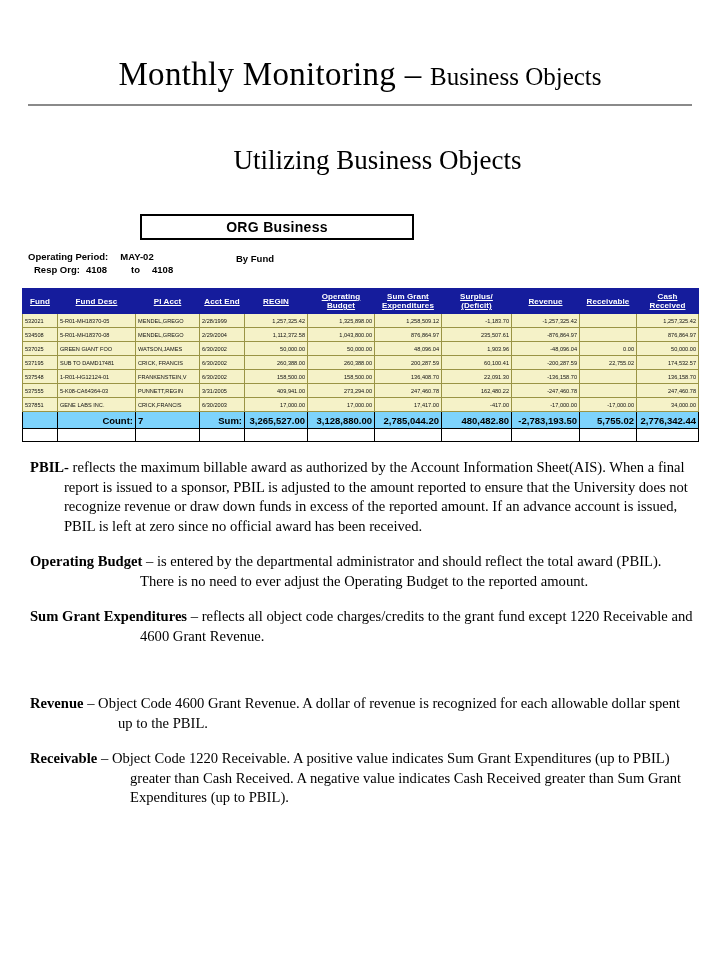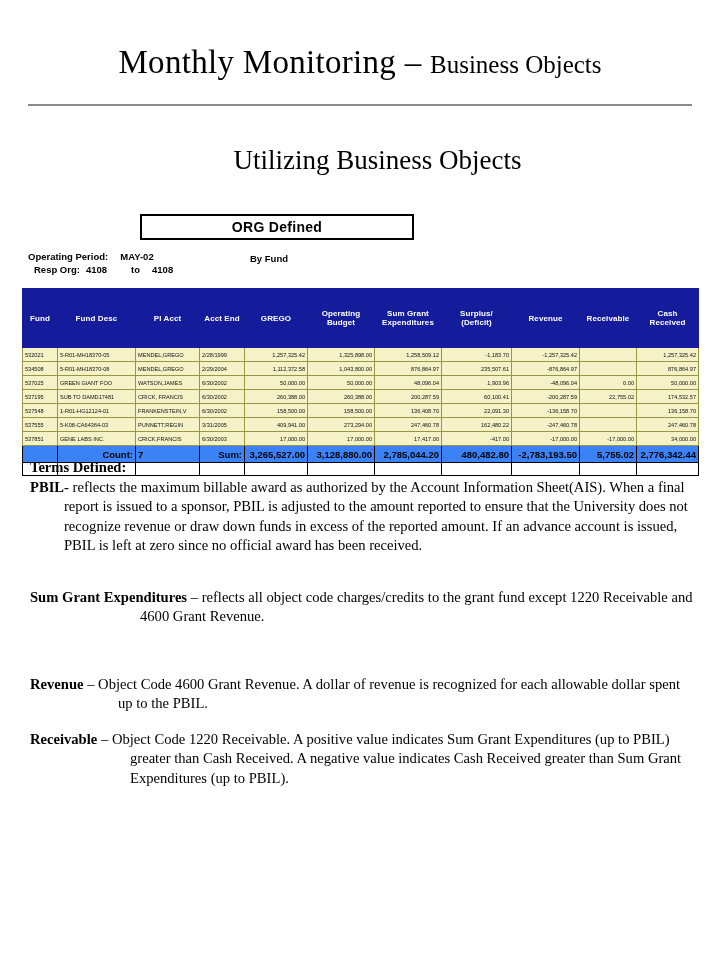--- a/index.html
+++ b/index.html
@@ -13,21 +13,21 @@
     position: relative;
     font-family: "Liberation Serif", serif;
     color: #000;
     overflow: hidden;
   }
 
   
   .slide-title {
     position: absolute;
     left: 0; right: 0;
-    top: 44px;
+    top: 56px;
     text-align: center;
     white-space: nowrap;
   }
   .slide-title .main {
     font-family: "Liberation Serif", serif;
     font-size: 33px;
     letter-spacing: 0.3px;
   }
   .slide-title .sub {
     font-family: "Liberation Serif", serif;
@@ -79,64 +79,65 @@
     top: 250px;
     font-family: "Liberation Sans", sans-serif;
     font-weight: bold;
     font-size: 9.5px;
     line-height: 13px;
     white-space: nowrap;
   }
   .meta-row { display: block; }
   .meta-ap-label { }
   .meta-ap-value { display: inline-block; margin-left: 12px; }
-  .meta-by-fund { position: absolute; left: 222px; top: 2px; }
+  .meta-by-fund { position: absolute; left: 208px; top: 2px; }
   .meta-ro-label { display: inline-block; padding-left: 6px; }
   .meta-ro-from { display: inline-block; margin-left: 6px; }
   .meta-ro-to { display: inline-block; margin-left: 24px; }
   .meta-ro-val2 { display: inline-block; margin-left: 12px; }
 
   
   .report-table {
     position: absolute;
     left: 22px;
     top: 288px;
     width: 676px;
     border-collapse: collapse;
     table-layout: fixed;
     font-family: "Liberation Sans", sans-serif;
   }
   .report-table th {
     background: #151c9c;
     color: #ffffff;
     font-size: 8px;
     font-weight: bold;
-    padding: 20px 2px;
+    padding: 3px 2px;
     text-align: center;
     vertical-align: middle;
     line-height: 9px;
     border: 1px solid #151c9c;
     letter-spacing: 0.1px;
+    text-decoration: underline;
   }
   .report-table td {
     background: #f5f2c8;
     font-size: 5.6px;
     padding: 1px 2px;
     height: 11px;
     border: 1px solid #9a9445;
     color: #111;
     white-space: nowrap;
     overflow: hidden;
     vertical-align: middle;
   }
   .report-table td.num { text-align: right; }
   .report-table td.txt { text-align: left; }
 
   tr.total-row td {
-    background: #3b82f6;
+    background: #7dd3fc;
     border: 1px solid #000;
     font-size: 9.5px;
     font-weight: bold;
     height: 14px;
     color: #000;
   }
   tr.total-row td.lbl-right { text-align: right; }
   tr.total-row td.val-left { text-align: left; }
   tr.blank-row td {
     background: #ffffff;
@@ -201,21 +202,21 @@
 <body>
 
 <div class="slide-title">
   <span class="main">Monthly Monitoring – </span><span class="sub">Business Objects</span>
 </div>
 <div class="title-rule"></div>
 
 <div class="section-heading">Utilizing Business Objects</div>
 
 <div class="org-box">
-  <span>ORG Defined</span>
+  <span>ORG Business</span>
 </div>
 
 <div class="report-meta">
   <span class="meta-row">
     <span class="meta-ap-label">Operating Period:</span><span class="meta-ap-value">MAY-02</span>
   </span>
   <span class="meta-row">
     <span class="meta-ro-label">Resp Org:</span><span class="meta-ro-from">4108</span><span class="meta-ro-to">to</span><span class="meta-ro-val2">4108</span>
   </span>
   <span class="meta-by-fund">By Fund</span>
@@ -234,21 +235,21 @@
     <col class="c-rev">
       <col class="c-recv">
       <col class="c-cash">
   </colgroup>
   <thead>
     <tr>
       <th>Fund</th>
       <th>Fund  Desc</th>
       <th>PI Acct</th>
       <th>Acct End</th>
-      <th>GREGO</th>
+      <th>REGIN</th>
       <th>Operating Budget</th>
       <th>Sum Grant Expenditures</th>
       <th>Surplus/ (Deficit)</th>
       <th>Revenue</th>
       <th>Receivable</th>
       <th>Cash Received</th>
     </tr>
   </thead>
   <tbody>
 
@@ -373,26 +374,26 @@
       <td></td>
       <td></td>
       <td></td>
       <td></td>
       <td></td>
     </tr>
   </tbody>
 </table>
 
 <div class="terms">
-  <h3>Terms Defined:</h3>
 
   <p class="term-p term-hang-1"><span class="term-name">PBIL-</span><span> reflects the maximum billable award as authorized by the Account Information Sheet(AIS).  When a final report is issued to a sponsor, PBIL is adjusted to the amount reported to ensure that the University does not recognize revenue or draw down funds in excess of the reported amount.  If an advance account is issued,  PBIL is left at zero since no official award has been received.</span></p>
 
   <div class="spacer-sm"></div>
 
+  <p class="term-p term-hang-2"><span class="term-name">Operating Budget</span><span> – is entered by the departmental administrator and should reflect the total award (PBIL).  There is no need to ever adjust the Operating Budget to the reported amount.</span></p>
 
   <div class="spacer-sm"></div>
 
   <p class="term-p term-hang-2"><span class="term-name">Sum Grant Expenditures</span><span> – reflects all object code charges/credits to the grant fund except 1220 Receivable and 4600 Grant Revenue.</span></p>
 
   <div class="spacer-sm"></div>
 
 
   <div class="spacer-sm"></div>
 

